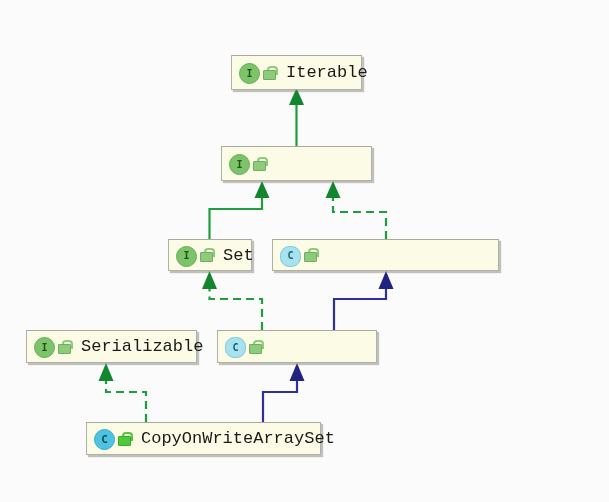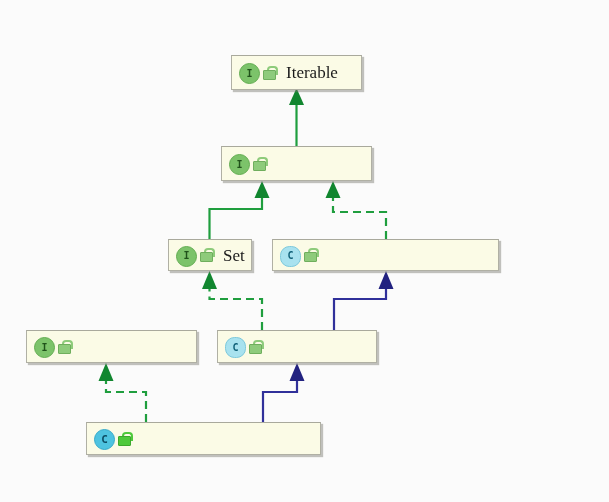--- a/index.html
+++ b/index.html
@@ -35,21 +35,21 @@
     border: 1px solid #b0b0a4;
     border-top-color: #a9a99c;
     box-shadow: 2px 2px 1px rgba(120,120,110,0.45);
     display: flex;
     align-items: center;
     padding: 0 10px 0 7px;
     white-space: nowrap;
     z-index: 5;
   }
   .node-label {
-    font-family: Liberation Serif, serif;
+    font-family: Liberation Mono, monospace;
     font-size: 17px;
     color: #1a1a1a;
     letter-spacing: 0px;
     padding-left: 10px;
     line-height: 1;
   }
   
   .type-icon {
     flex: 0 0 auto;
     width: 19px;
@@ -212,35 +212,37 @@
   </div>
 
   <div class="node" style="left: 26px; top: 330px; width: 171px; height: 33px;">
     <span class="type-icon iface">
       <span class="badge">I</span>
     </span>
     <span class="lock-icon">
       <span class="shackle"></span>
         <span class="body"></span>
     </span>
+    <span class="node-label">Serializable</span>
   </div>
 
   <div class="node" style="left: 217px; top: 330px; width: 160px; height: 33px;">
     <span class="type-icon cls">
       <span class="badge">C</span>
     </span>
     <span class="lock-icon">
       <span class="shackle"></span>
         <span class="body"></span>
     </span>
   </div>
 
   <div class="node" style="left: 86px; top: 422px; width: 235px; height: 33px;">
     <span class="type-icon cls-strong">
       <span class="badge">C</span>
     </span>
     <span class="lock-icon bright">
       <span class="shackle"></span>
         <span class="body"></span>
     </span>
+    <span class="node-label">CopyOnWriteArraySet</span>
   </div>
 
 </div>
 
 </body></html>

